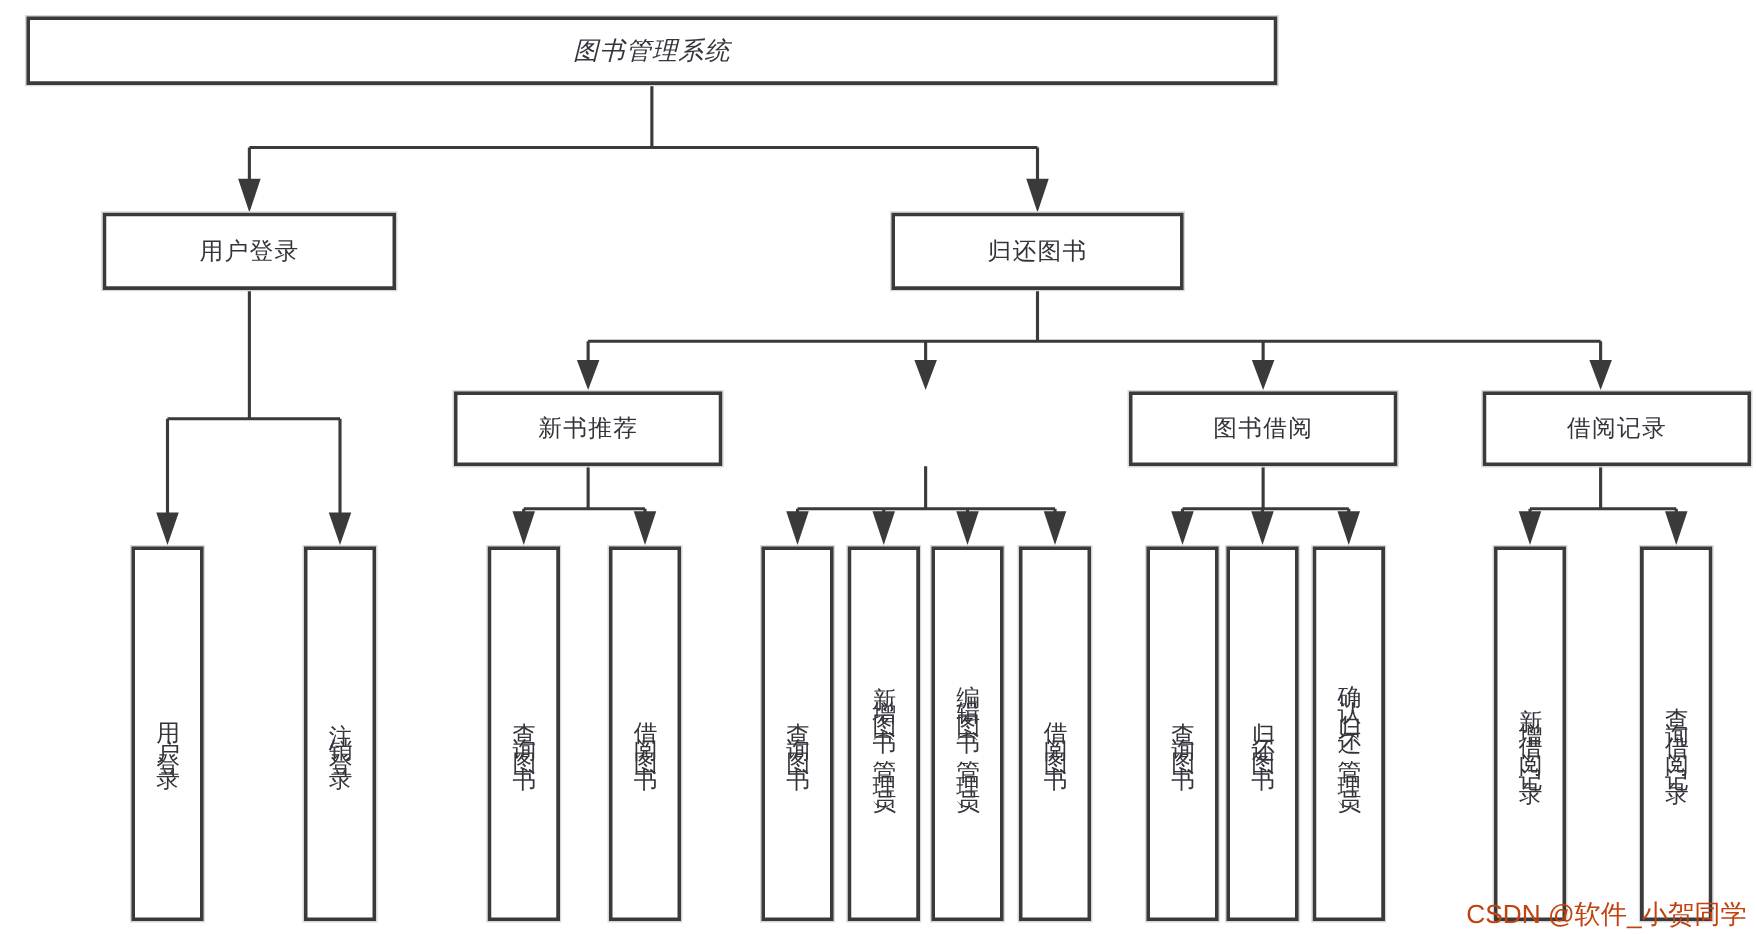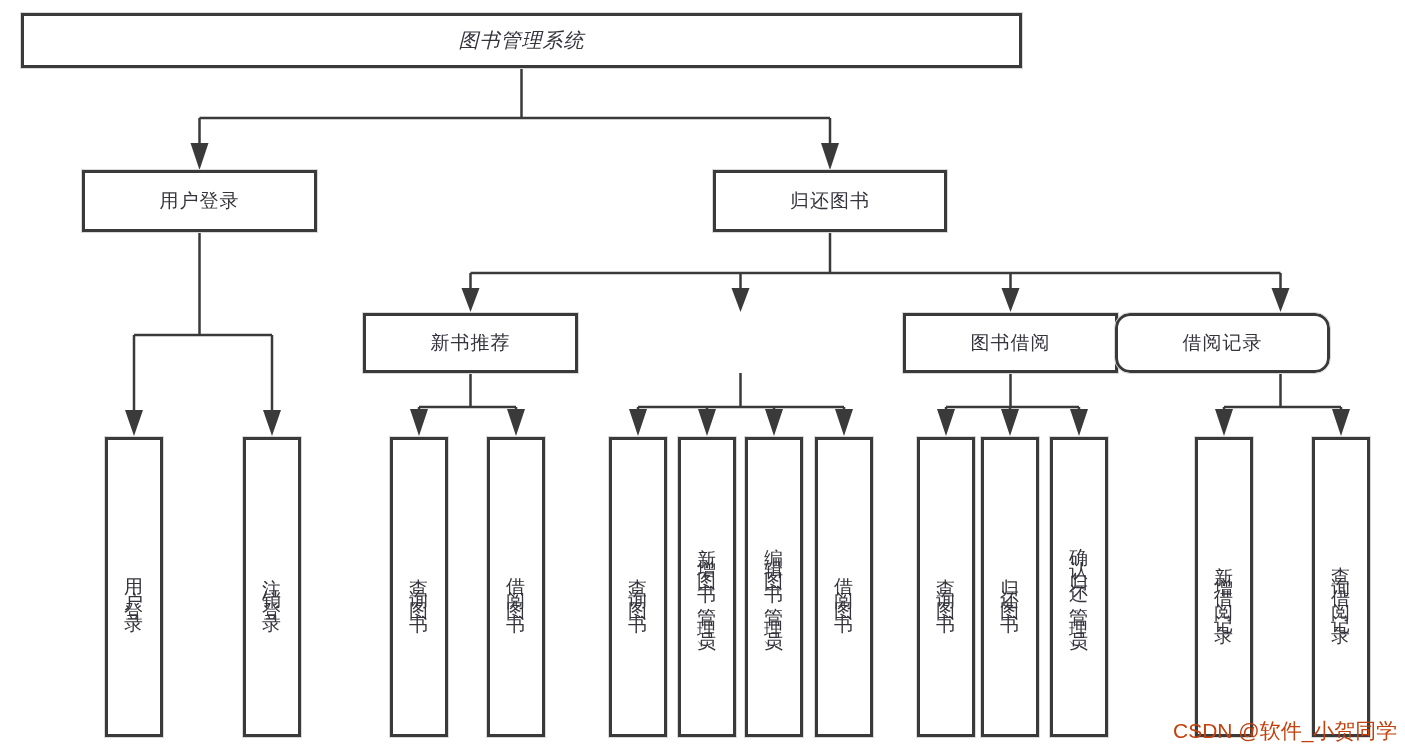--- a/index.html
+++ b/index.html
@@ -96,21 +96,21 @@
   <div class="box" style="left:713px; top:170px; width:234px; height:62px;">
     <span class="hlabel">归还图书</span>
   </div>
 
   <div class="box l3" style="left:363px;">
     <span class="hlabel">新书推荐</span>
   </div>
   <div class="box l3" style="left:903px;">
     <span class="hlabel">图书借阅</span>
   </div>
-  <div class="box l3" style="left:1115px;border-radius:15px;">
+  <div class="box l3" style="left:1186px;">
     <span class="hlabel">借阅记录</span>
   </div>
 
   <div class="box leaf" style="left:105px;">
     <span class="vlabel">用户登录</span>
   </div>
   <div class="box leaf" style="left:243px;">
     <span class="vlabel">注销登录</span>
   </div>
 

